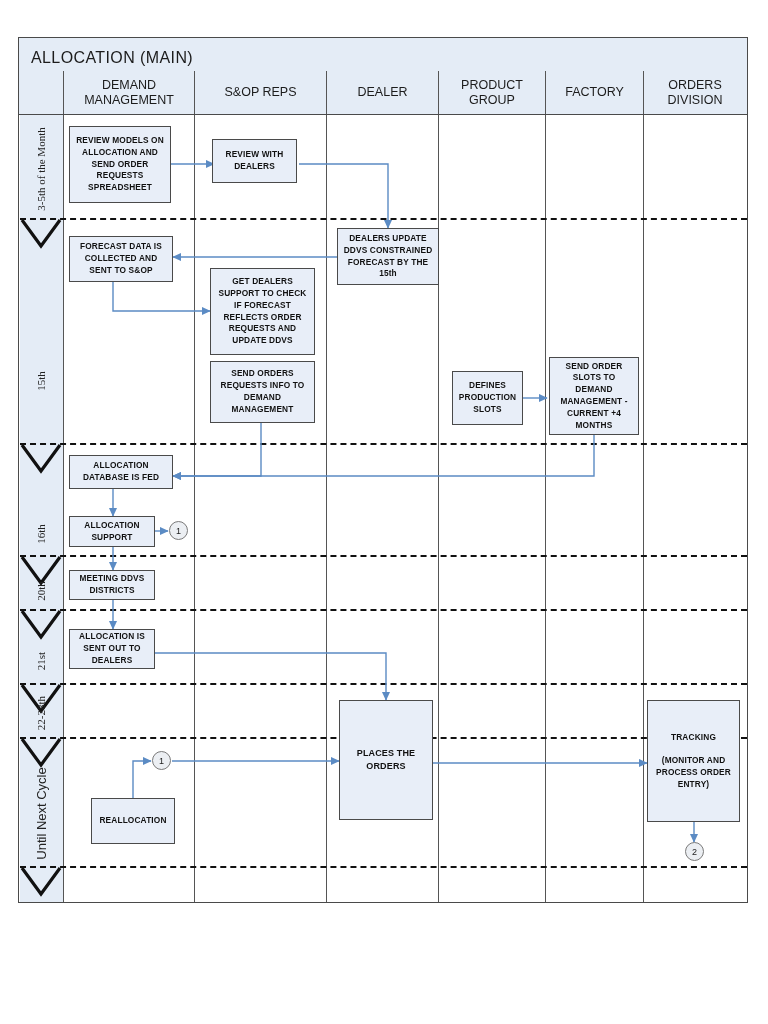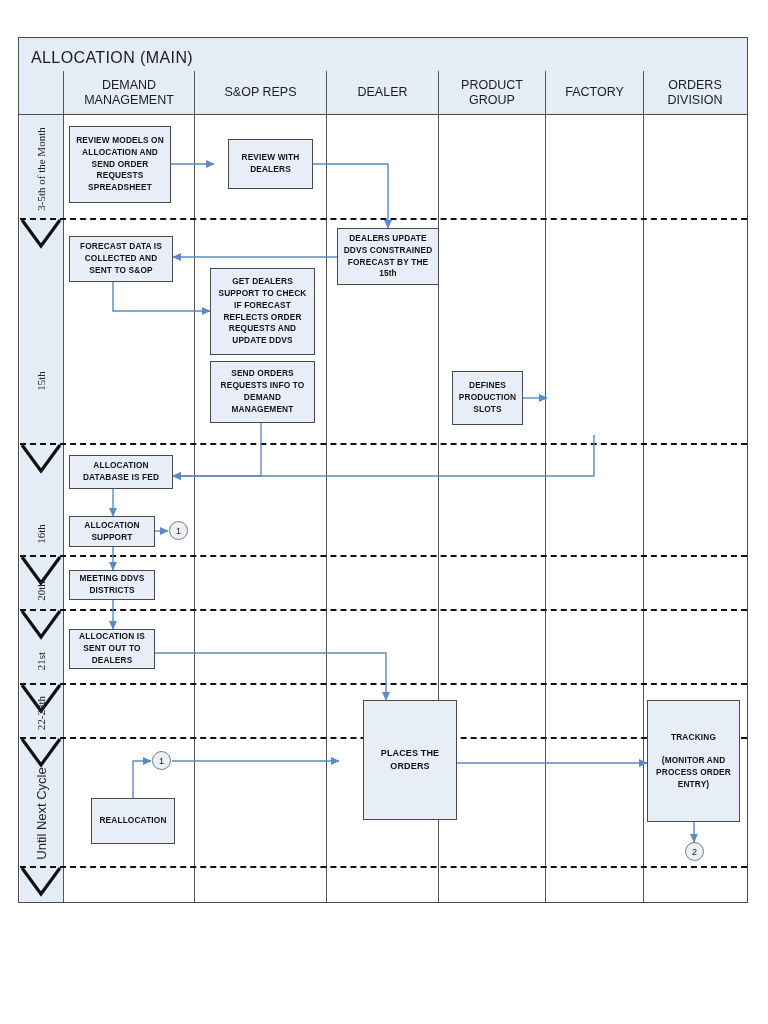--- a/index.html
+++ b/index.html
@@ -33,21 +33,21 @@
      transform-origin:center center;white-space:nowrap;}
   .tlabel.sans{font-family:"Liberation Sans",sans-serif;font-size:13px;}
 
   
   .dashed{position:absolute;left:19.5px;height:0;border-top:2.4px dashed #111;}
 
   
   .box{position:absolute;background:#e8eef8;border:1.4px solid #4a4a4a;box-sizing:border-box;
        display:flex;align-items:center;justify-content:center;text-align:center;
        font-size:8.3px;color:#111;line-height:1.42;padding:2px 3px;font-weight:bold;letter-spacing:.15px;}
-  .box.lg{font-size:9px;margin-left:24px;}
+  .box.lg{font-size:9px;}
 
   
   .conn{position:absolute;width:19px;height:19px;border-radius:50%;
      background:#eceff3;border:1.1px solid #7a7a7a;box-sizing:border-box;
      display:flex;align-items:center;justify-content:center;font-size:9px;color:#222;}
 
   
   svg.arrows{position:absolute;left:0;top:0;width:768px;height:1024px;pointer-events:none;}
 </style>
 </head>
@@ -144,32 +144,33 @@
       <path d="M133,798 L133,761 L151,761"></path>
 
       <path d="M433,763 L647,763"></path>
 
       <path d="M694,822 L694,842"></path>
     </g>
   </svg>
 
   <div class="box" style="left:69px;top:126px;width:102px;height:77px;">REVIEW MODELS ON ALLOCATION AND SEND ORDER REQUESTS SPREADSHEET</div>
 
-  <div class="box" style="left:228px;top:139px;width:85px;height:50px;">REVIEW WITH DEALERS</div>
+  <div class="box" style="left:212px;top:139px;width:85px;height:44px;">REVIEW WITH DEALERS</div>
 
   <div class="box" style="left:337px;top:228px;width:102px;height:57px;">DEALERS UPDATE DDVS CONSTRAINED FORECAST BY THE 15th</div>
 
   <div class="box" style="left:69px;top:236px;width:104px;height:46px;">FORECAST DATA IS COLLECTED AND SENT TO  S&amp;OP</div>
 
   <div class="box" style="left:210px;top:268px;width:105px;height:87px;">GET DEALERS SUPPORT TO CHECK IF FORECAST REFLECTS ORDER REQUESTS AND UPDATE DDVS</div>
 
   <div class="box" style="left:210px;top:361px;width:105px;height:62px;">SEND ORDERS REQUESTS INFO TO DEMAND MANAGEMENT</div>
 
   <div class="box" style="left:452px;top:371px;width:71px;height:54px;">DEFINES PRODUCTION SLOTS</div>
 
+  <div class="box" style="left:549px;top:357px;width:90px;height:78px;">SEND ORDER SLOTS TO DEMAND MANAGEMENT - CURRENT +4 MONTHS</div>
 
   <div class="box" style="left:69px;top:455px;width:104px;height:34px;">ALLOCATION DATABASE IS FED</div>
 
   <div class="box" style="left:69px;top:516px;width:86px;height:31px;">ALLOCATION SUPPORT</div>
 
   <div class="box" style="left:69px;top:570px;width:86px;height:30px;">MEETING DDVS DISTRICTS</div>
 
   <div class="box" style="left:69px;top:629px;width:86px;height:40px;">ALLOCATION IS SENT OUT TO DEALERS</div>
 
   <div class="box lg" style="left:339px;top:700px;width:94px;height:120px;">PLACES THE ORDERS</div>

